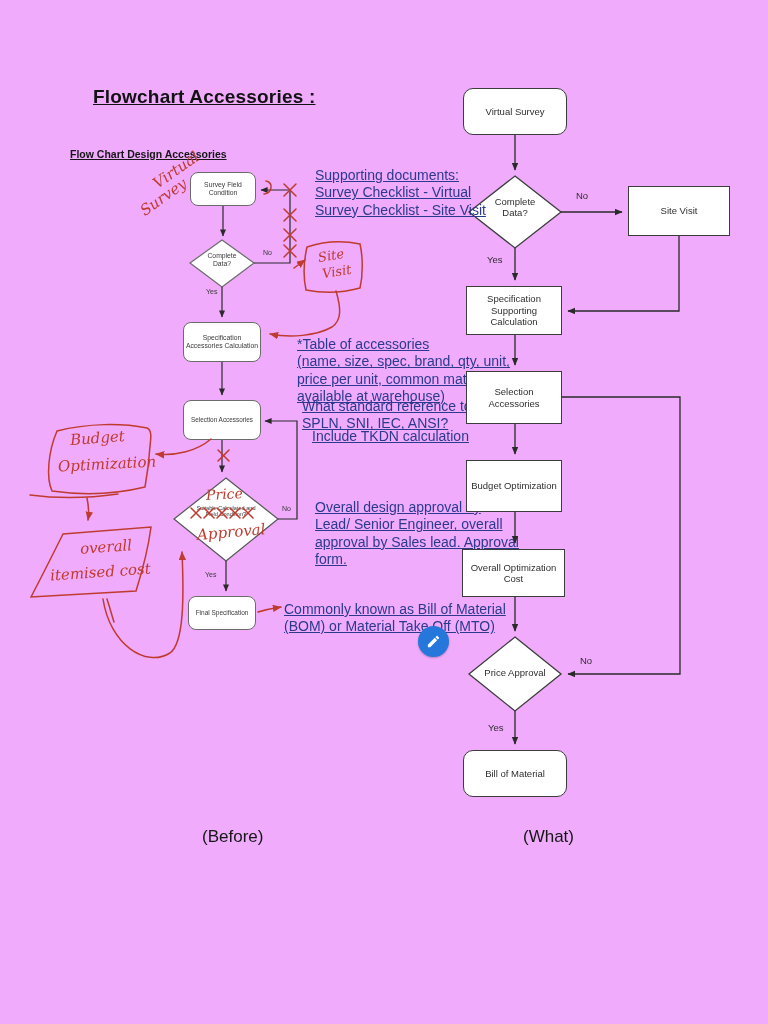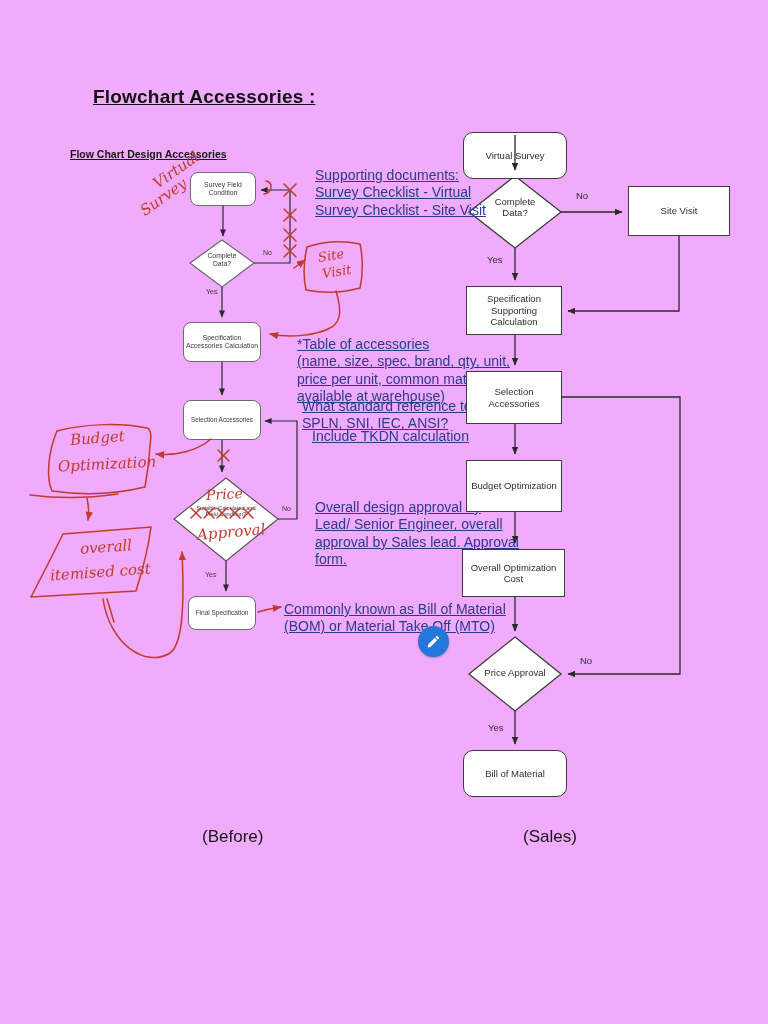--- a/index.html
+++ b/index.html
@@ -88,21 +88,21 @@
   <div class="abs rh" style="left:137px;top:188px;font-size:15px;transform:rotate(-35deg);">Survey</div>
   <div class="abs rh" style="left:318px;top:248px;font-size:13px;transform:rotate(-9deg);">Site</div>
   <div class="abs rh" style="left:322px;top:264px;font-size:13px;transform:rotate(-9deg);">Visit</div>
   <div class="abs rh" style="left:70px;top:429px;font-size:15px;transform:rotate(-4deg);">Budget</div>
   <div class="abs rh" style="left:58px;top:455px;font-size:15px;transform:rotate(-3deg);">Optimization</div>
   <div class="abs rh" style="left:80px;top:538px;font-size:15px;transform:rotate(-4deg);">overall</div>
   <div class="abs rh" style="left:50px;top:563px;font-size:15px;transform:rotate(-4deg);">itemised cost</div>
   <div class="abs rh" style="left:206px;top:486px;font-size:14px;transform:rotate(-3deg);">Price</div>
   <div class="abs rh" style="left:197px;top:523px;font-size:15px;transform:rotate(-5deg);">Approval</div>
 
-  <div class="abs rbx round" style="left:463px;top:88px;width:104px;height:47px;margin-top:44px;">
+  <div class="abs rbx round" style="left:463px;top:88px;width:104px;height:47px;">
       <span>Virtual Survey</span>
     </div>
   <div class="abs dtx" style="left:486px;top:197px;width:58px;font-size:9.5px;color:#2e2e2e;">Complete Data?</div>
   <div class="abs rbx" style="left:628px;top:186px;width:102px;height:50px;">
       <span>Site Visit</span>
     </div>
   <div class="abs rbx" style="left:466px;top:286px;width:96px;height:49px;">
       <span>Specification Supporting Calculation</span>
     </div>
   <div class="abs rbx" style="left:466px;top:371px;width:96px;height:53px;">
@@ -183,15 +183,15 @@
     </g>
   </svg>
 
   <div class="abs fab">
     <svg width="15" height="15" viewBox="0 0 24 24">
       <path d="M3 17.25V21h3.75L17.8 9.94l-3.75-3.75L3 17.25zM20.7 7.04c.39-.39.39-1.02 0-1.41l-2.34-2.34c-.39-.39-1.02-.39-1.41 0l-1.83 1.83 3.75 3.75 1.83-1.83z" fill="#ffffff"></path>
     </svg>
   </div>
 
   <div class="abs caption" style="left:202px;top:827px;">(Before)</div>
-  <div class="abs caption" style="left:523px;top:827px;">(Sales)</div>
+  <div class="abs caption" style="left:523px;top:827px;">(What)</div>
 
 </div>
 
 </body></html>

